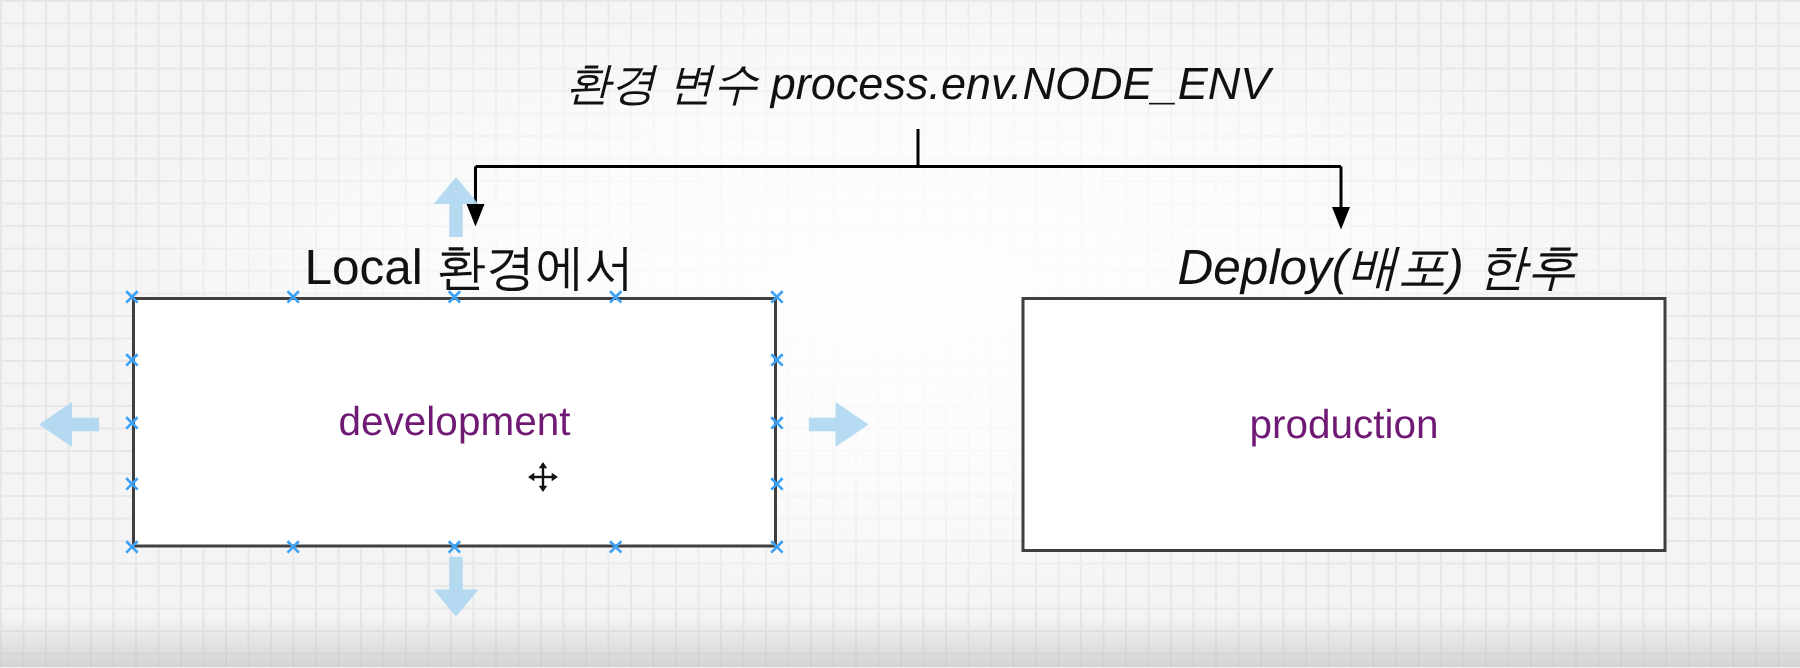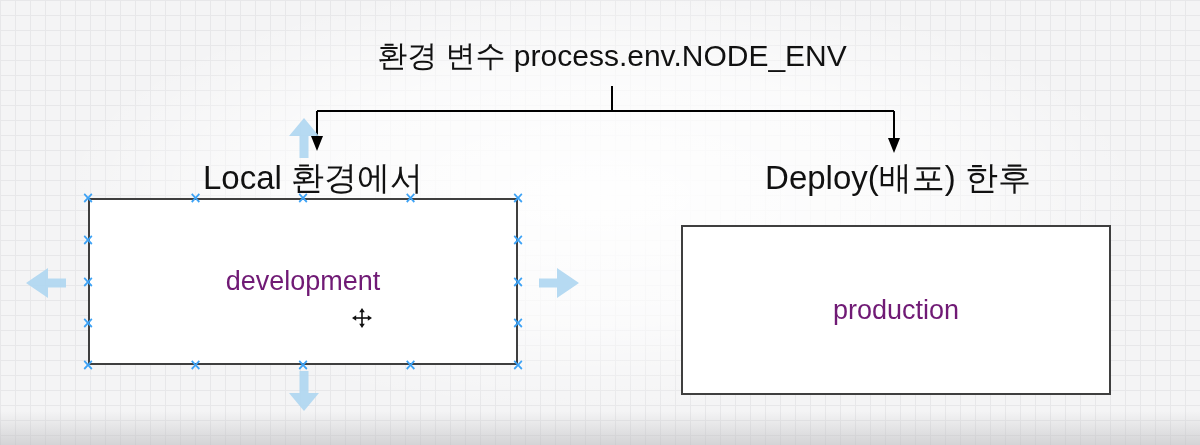--- a/index.html
+++ b/index.html
@@ -20,35 +20,35 @@
       rgba(255,255,255,0.95) 0%, rgba(255,255,255,0.65) 45%, rgba(255,255,255,0) 78%);
     pointer-events:none;
   }
   .bottom-shade{
     position:absolute;left:0;right:0;bottom:0;height:34px;
     background:linear-gradient(to bottom, rgba(190,190,192,0) 0%, rgba(185,185,188,0.55) 100%);
     pointer-events:none;
   }
   .title{
     position:absolute;left:312px;top:36px;width:600px;
-    text-align:center;font-size:30px;color:#111;
+    text-align:center;font-size:30px;color:#111;font-style:italic;
   }
   .node-label{
     position:absolute;top:156px;width:400px;
     text-align:center;font-size:33px;color:#111;white-space:nowrap;
   }
   .label-left{left:113px;}
-  .label-right{left:698px;}
+  .label-right{left:718px;font-style:italic;}
   .shape{
     position:absolute;background:#ffffff;border:2px solid #3f3f3f;
     display:flex;align-items:center;justify-content:center;
     font-size:27px;color:#701a75;box-sizing:border-box;
   }
   .shape-left{left:88px;top:198px;width:430px;height:167px;}
-  .shape-right{left:681px;top:198px;width:430px;height:170px;margin-top:27px;}
+  .shape-right{left:681px;top:198px;width:430px;height:170px;}
   .handles{position:absolute;left:88px;top:198px;width:430px;height:167px;pointer-events:none;}
   .handle{
     position:absolute;transform:translate(-50%,-50%);
     color:#3da2f5;font-size:15px;font-weight:bold;line-height:1;
     font-family:"DejaVu Sans",sans-serif;pointer-events:auto;
   }
   .dir-arrow{position:absolute;background:#aed6f1;opacity:0.9;}
   .dir-left {left:26px; top:268px;width:40px;height:30px;
     clip-path:polygon(100% 35%,55% 35%,55% 0%,0% 50%,55% 100%,55% 65%,100% 65%);}
   .dir-right{left:539px;top:268px;width:40px;height:30px;

